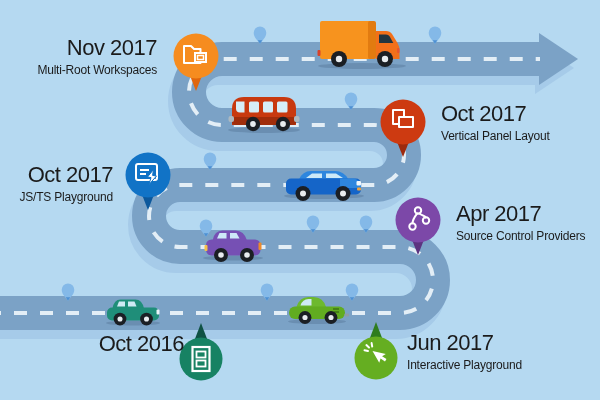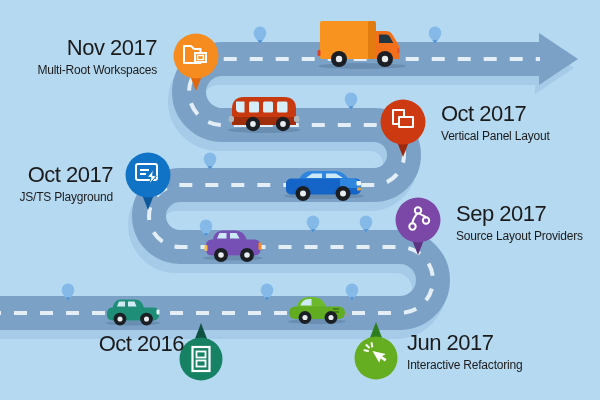--- a/index.html
+++ b/index.html
@@ -200,26 +200,26 @@
     <div class="date">Oct 2017</div>
     <div class="label">Vertical Panel Layout</div>
   </div>
 
   <div class="milestone align-right" style="right:487px;top:163px">
     <div class="date">Oct 2017</div>
     <div class="label">JS/TS Playground</div>
   </div>
 
   <div class="milestone align-left" style="left:456px;top:202px">
-    <div class="date">Sep 2017</div>
-    <div class="label">Source Layout Providers</div>
+    <div class="date">Apr 2017</div>
+    <div class="label">Source Control Providers</div>
   </div>
 
   <div class="milestone align-right" style="right:416px;top:332px">
     <div class="date">Oct 2016</div>
   </div>
 
   <div class="milestone align-left" style="left:407px;top:331px">
     <div class="date">Jun 2017</div>
-    <div class="label">Interactive Refactoring</div>
+    <div class="label">Interactive Playground</div>
   </div>
 
 </div>
 
 </body></html>

